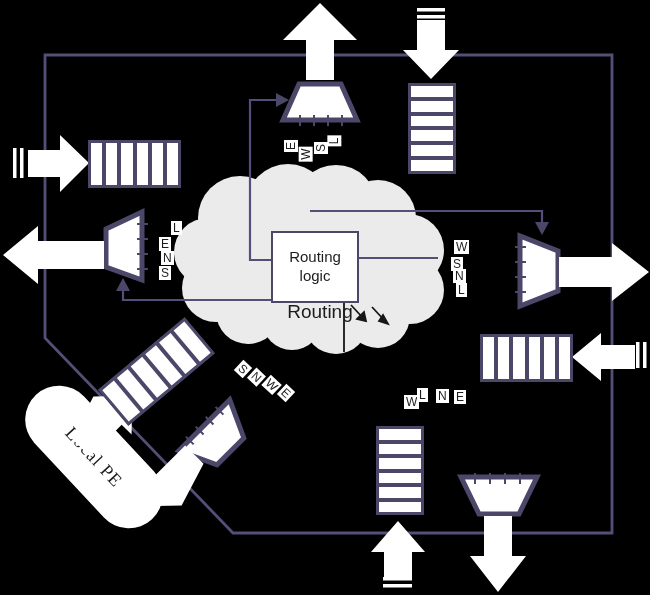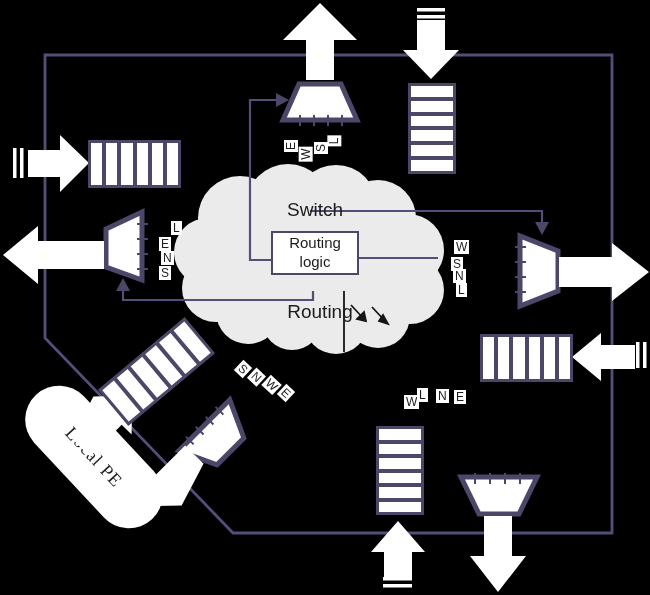--- a/index.html
+++ b/index.html
@@ -3,21 +3,21 @@
 <meta charset="utf-8">
 <style>
   html,body{margin:0;padding:0;background:#000;}
   .stage{position:relative;width:650px;height:595px;background:#000;overflow:hidden;
          font-family:"Liberation Sans",sans-serif;}
   .stage svg{position:absolute;left:0;top:0;z-index:2;}
   .fifo{position:absolute;display:flex;gap:4px;background:#4b4769;border:3px solid #4b4769;
         box-sizing:border-box;z-index:3;}
   .fifo .cell{flex:1;background:#fff;}
   .fifo.vert{flex-direction:column;}
-  .routing-box{position:absolute;left:271px;top:231px;width:88px;height:44px;background:#fff;
+  .routing-box{position:absolute;left:271px;top:231px;width:88px;height:72px;background:#fff;
         border:2px solid #4b4769;box-sizing:border-box;display:flex;align-items:center;
         justify-content:center;text-align:center;font-size:15px;line-height:1.25;
         color:#1c1c1c;z-index:4;}
   .cloud-text{position:absolute;width:100px;text-align:center;font-size:19px;color:#1c1c1c;
         z-index:5;}
   .chip{position:absolute;background:#fff;color:#1c1c1c;font-size:12px;line-height:1;
         padding:1px 2px;z-index:5;}
   .local-pe{position:absolute;left:9px;top:423px;width:170px;height:68px;background:#fff;
         border-radius:34px;transform:rotate(47deg);display:flex;align-items:center;
         justify-content:center;font-family:"Liberation Serif",serif;font-size:18px;
@@ -156,21 +156,20 @@
       <div class="cell"></div>
       <div class="cell"></div>
       <div class="cell"></div>
       <div class="cell"></div>
   </div>
 
   <div class="routing-box">
     <span>Routing logic</span>
   </div>
 
-  <div class="cloud-text" style="left:265px;top:199px;">Switch</div>
   <div class="cloud-text" style="left:270px;top:301px;">Routing</div>
 
   <span class="chip" style="left:285px;top:139px;transform:rotate(-90deg);">E</span>
   <span class="chip" style="left:298px;top:147px;transform:rotate(-90deg);">W</span>
   <span class="chip" style="left:315px;top:141px;transform:rotate(-90deg);">S</span>
   <span class="chip" style="left:329px;top:134px;transform:rotate(-90deg);">L</span>
 
   <span class="chip" style="left:171px;top:221px;">L</span>
   <span class="chip" style="left:159px;top:237px;">E</span>
   <span class="chip" style="left:161px;top:251px;">N</span>

